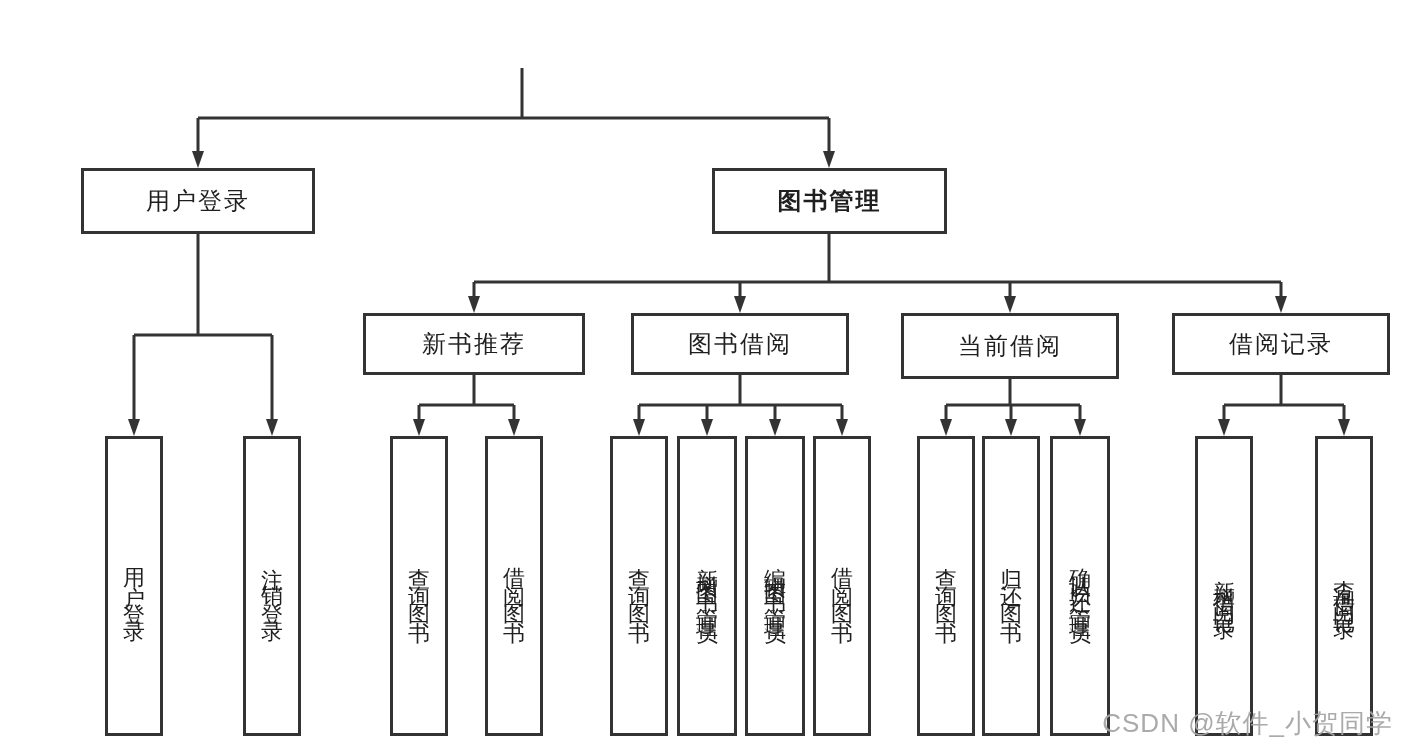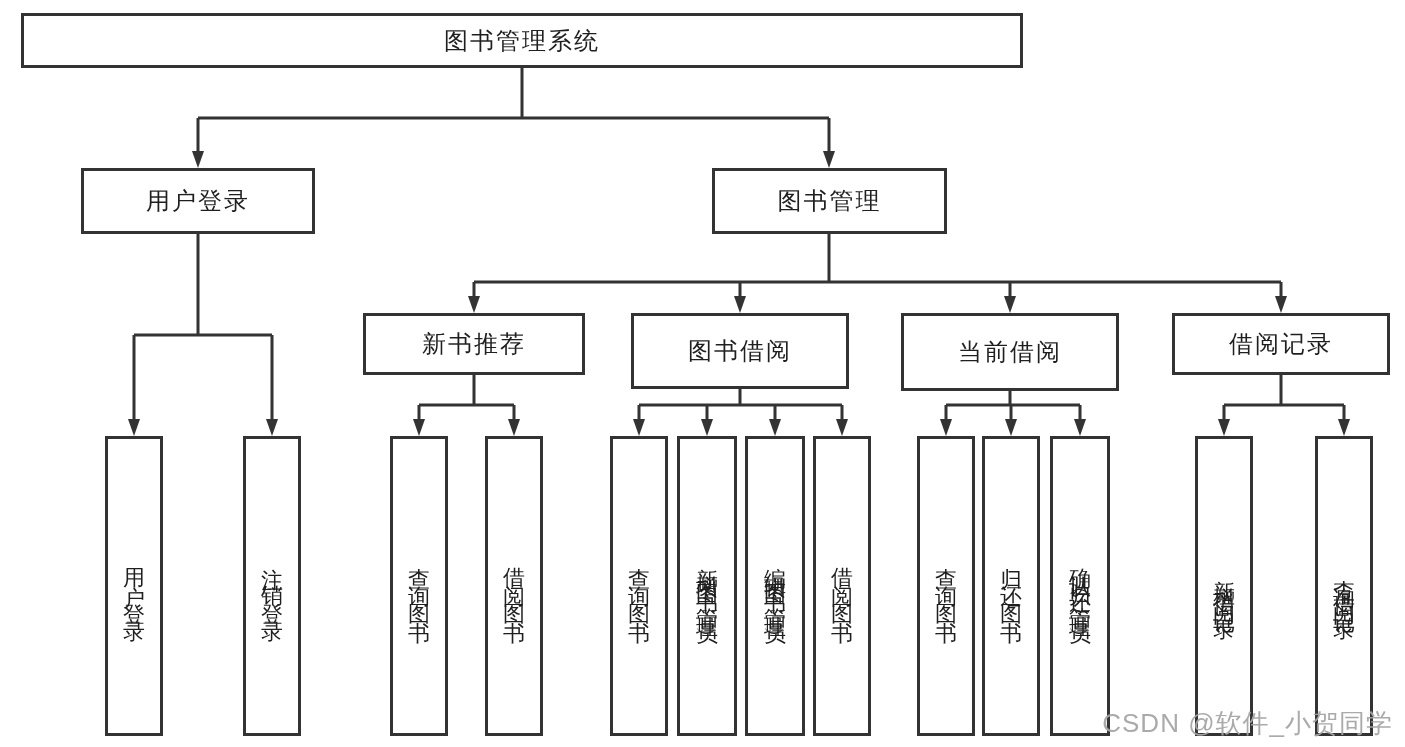--- a/index.html
+++ b/index.html
@@ -100,38 +100,35 @@
       <polygon points="769,419 781,419 775,436"></polygon>
       <polygon points="836,419 848,419 842,436"></polygon>
       <polygon points="940,419 952,419 946,436"></polygon>
       <polygon points="1005,419 1017,419 1011,436"></polygon>
       <polygon points="1074,419 1086,419 1080,436"></polygon>
       <polygon points="1218,419 1230,419 1224,436"></polygon>
       <polygon points="1338,419 1350,419 1344,436"></polygon>
     </g>
   </svg>
 
-  <div class="box hbox" style="left:21px; top:13px; width:1002px; height:55px;">
-    <span>图书管理系统</span>
-  </div>
 
   <div class="box hbox" style="left:81px; top:168px; width:234px; height:66px;">
     <span>用户登录</span>
   </div>
-  <div class="box hbox" style="left:712px; top:168px; width:235px; height:66px;">
+  <div class="box hbox" style="left:712px; top:168px; width:235px; height:66px;font-weight:bold;">
     <span>图书管理</span>
   </div>
 
   <div class="box hbox" style="left:363px; top:313px; width:222px; height:62px;font-family:Liberation Mono, monospace;">
     <span>新书推荐</span>
   </div>
-  <div class="box hbox" style="left:631px; top:313px; width:218px; height:76px;">
+  <div class="box hbox" style="left:631px; top:313px; width:218px; height:62px;">
     <span>图书借阅</span>
   </div>
-  <div class="box hbox" style="left:901px; top:313px; width:218px; height:78px;">
+  <div class="box hbox" style="left:901px; top:313px; width:218px; height:66px;">
     <span>当前借阅</span>
   </div>
   <div class="box hbox" style="left:1172px; top:313px; width:218px; height:62px;">
     <span>借阅记录</span>
   </div>
 
   <div class="box leaf" style="left:105px; top:436px; width:58px; height:300px;">
     <span class="vtext">用户登录</span>
   </div>
   <div class="box leaf" style="left:243px; top:436px; width:58px; height:300px;">

